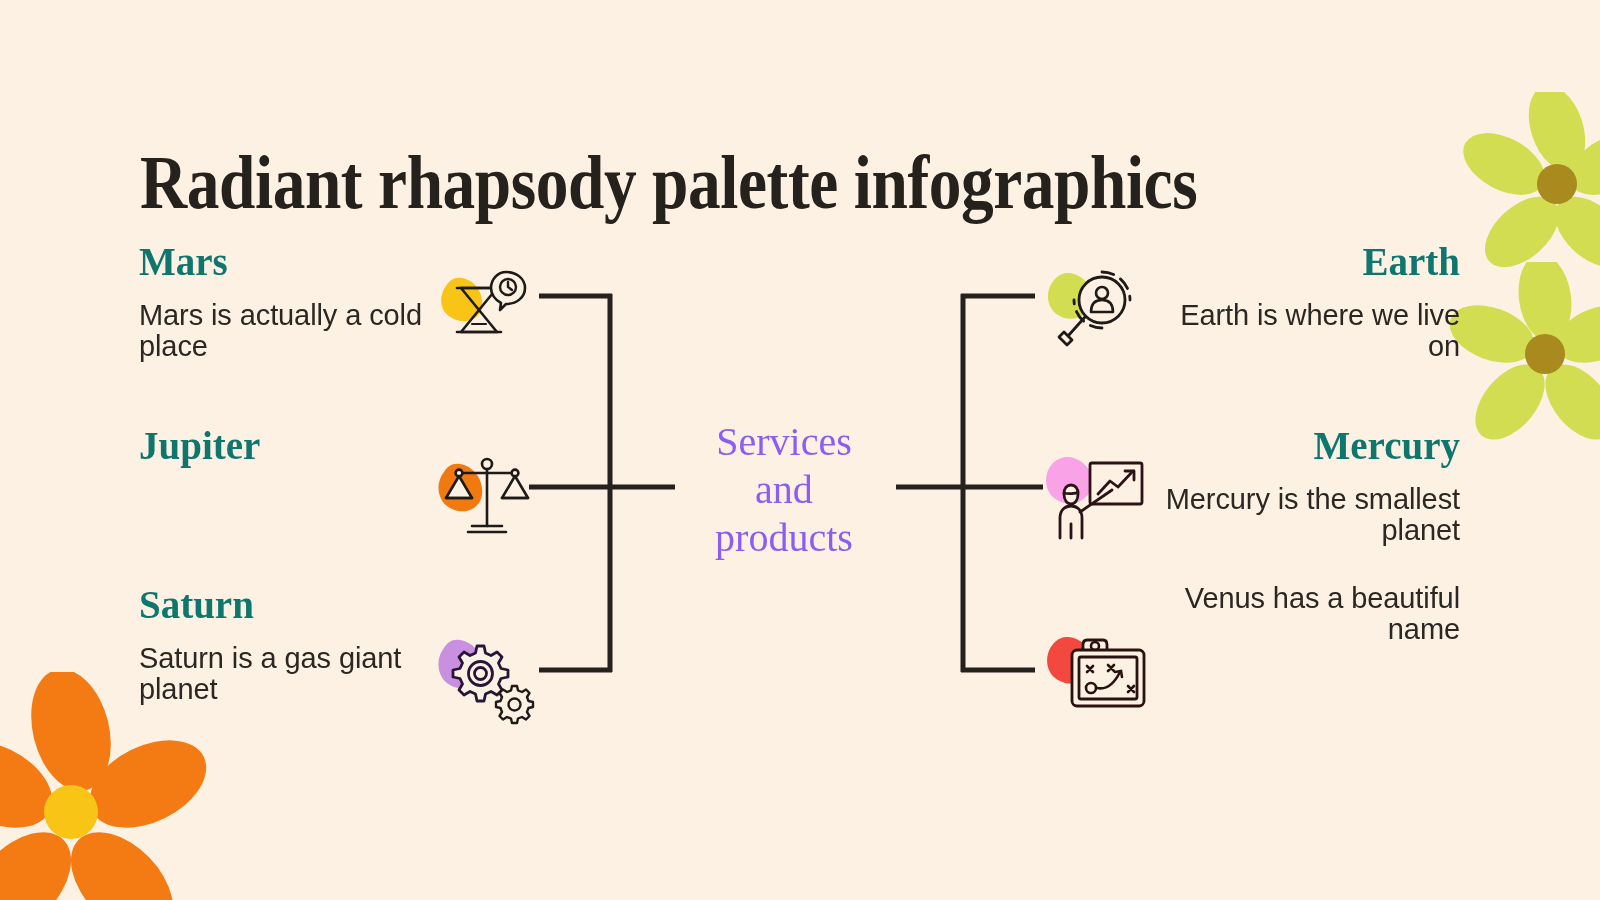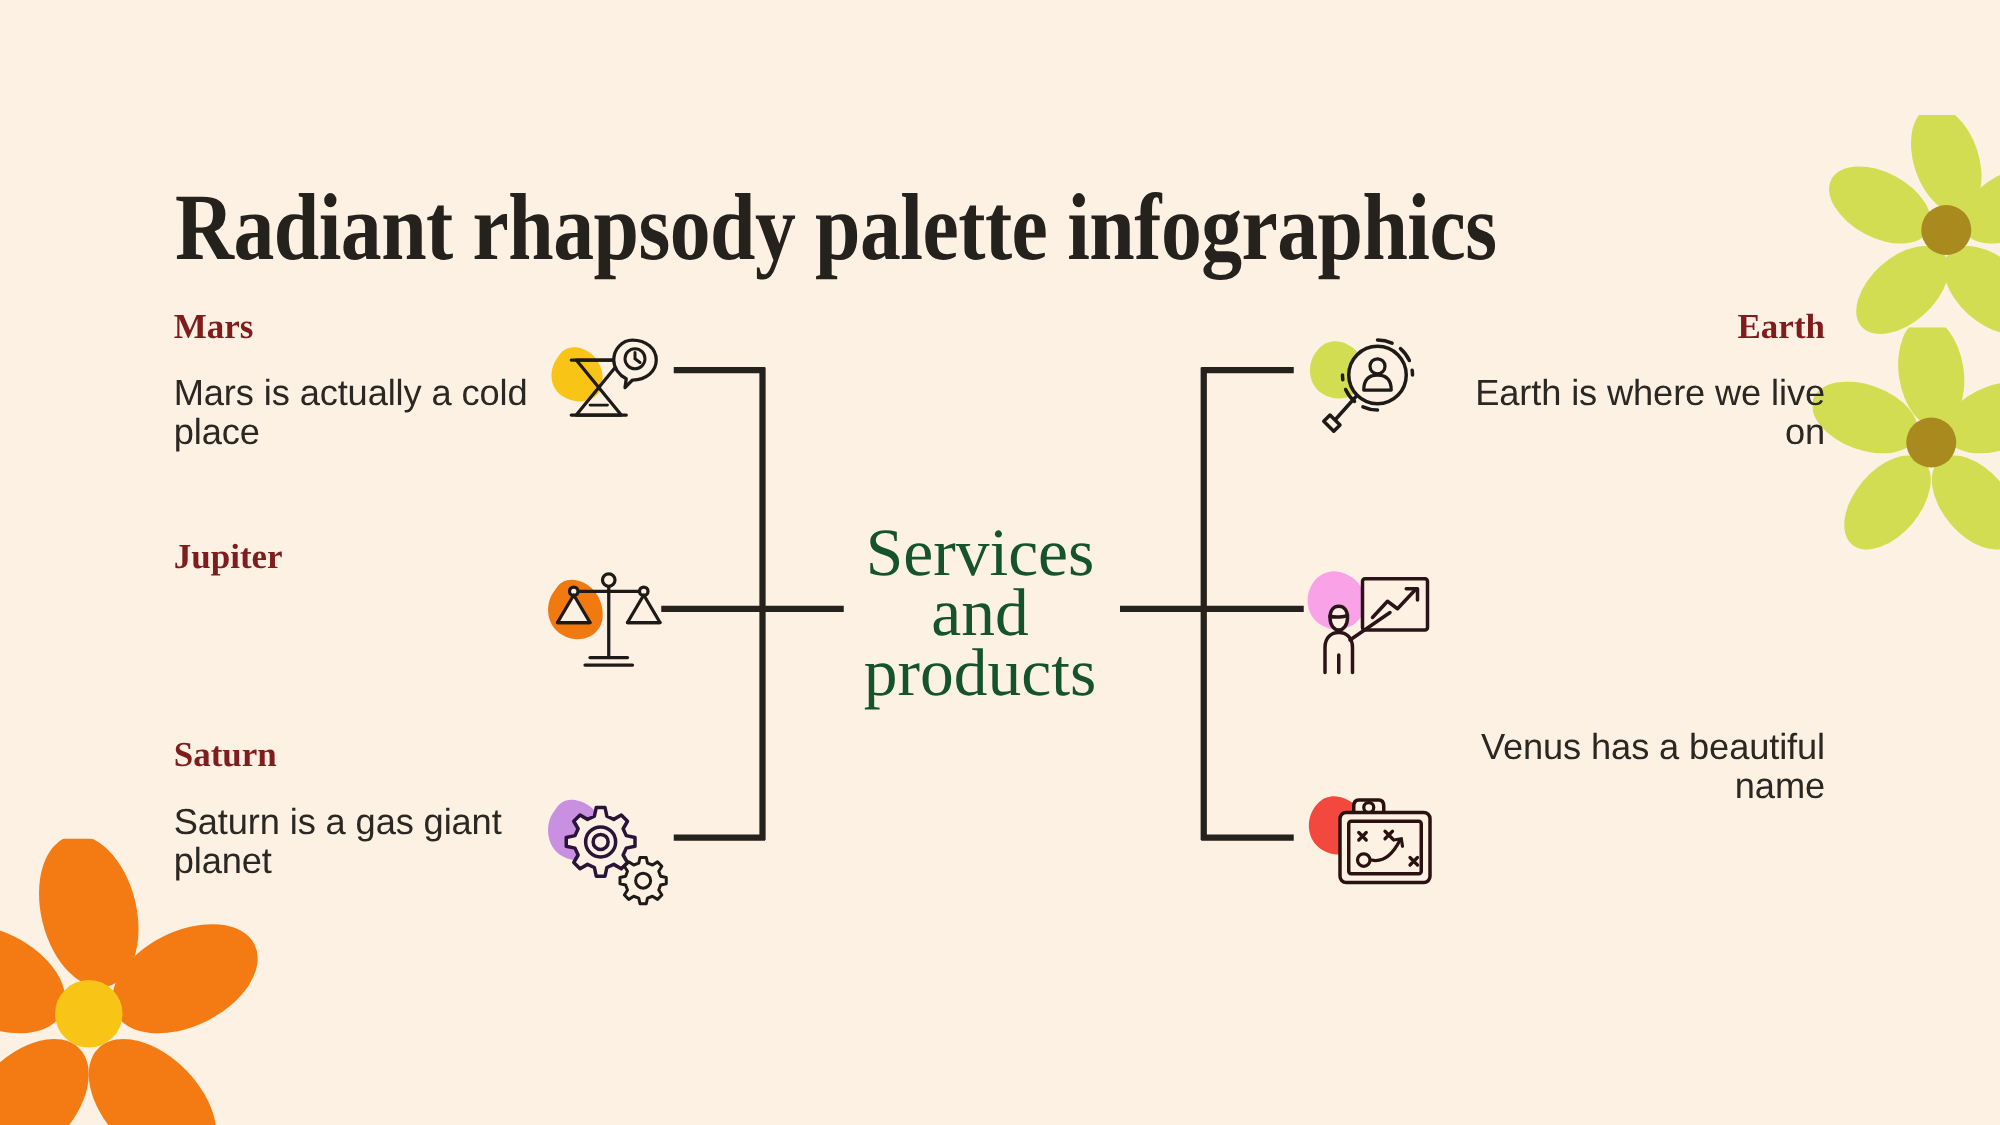--- a/index.html
+++ b/index.html
@@ -46,23 +46,23 @@
   }
 
   
   .col { position: absolute; width: 300px; }
   .col-left  { left: 139px; text-align: left; }
   .col-right { right: 140px; text-align: right; }
 
   .entry-title {
     font-family: "Liberation Serif", serif;
     font-weight: 700;
-    font-size: 28px;
+    font-size: 39px;
     line-height: 44px;
-    color: #7f1d1d;
+    color: #0f766e;
     margin: 0 0 16px 0;
     letter-spacing: 0px;
   }
   .entry-desc {
     font-family: "Liberation Sans", sans-serif;
     font-weight: 400;
     font-size: 29px;
     line-height: 31px;
     color: #2B2722;
     margin: 0;
@@ -75,23 +75,23 @@
 
   
   #center-label {
     position: absolute;
     left: 684px;
     top: 418px;
     width: 200px;
     text-align: center;
     font-family: "Liberation Serif", serif;
     font-weight: 400;
-    font-size: 54px;
+    font-size: 40px;
     line-height: 48px;
-    color: #14532d;
+    color: #8b5cf6;
   }
 
   
   #connectors {
     position: absolute;
     left: 0; top: 0;
     width: 1600px; height: 900px;
     pointer-events: none;
   }
 
@@ -185,20 +185,24 @@
   <div class="col col-left row-3">
     <h2 class="entry-title">Saturn</h2>
     <p class="entry-desc">Saturn is a gas giant planet</p>
   </div>
 
   <div class="col col-right row-1">
     <h2 class="entry-title">Earth</h2>
     <p class="entry-desc">Earth is where we live on</p>
   </div>
 
+  <div class="col col-right row-2">
+    <h2 class="entry-title">Mercury</h2>
+    <p class="entry-desc">Mercury is the smallest planet</p>
+  </div>
 
   <div class="col col-right row-3">
     <p class="entry-desc">Venus has a beautiful name</p>
   </div>
 
   <div class="icon-group icon-left ig-1">
     <svg width="110" height="100" viewBox="0 0 110 100">
       <path d="M14 24 C6 35 8 50 20 56 C33 63 48 58 50 45 C52 30 42 18 30 16 C22 15 18 18 14 24 Z" fill="#F8C517"></path>
       <g fill="none" stroke="#1E1A17" stroke-width="2.6" stroke-linecap="round" stroke-linejoin="round">
         <path d="M29 26 L65 26 L47 48 Z"></path>

